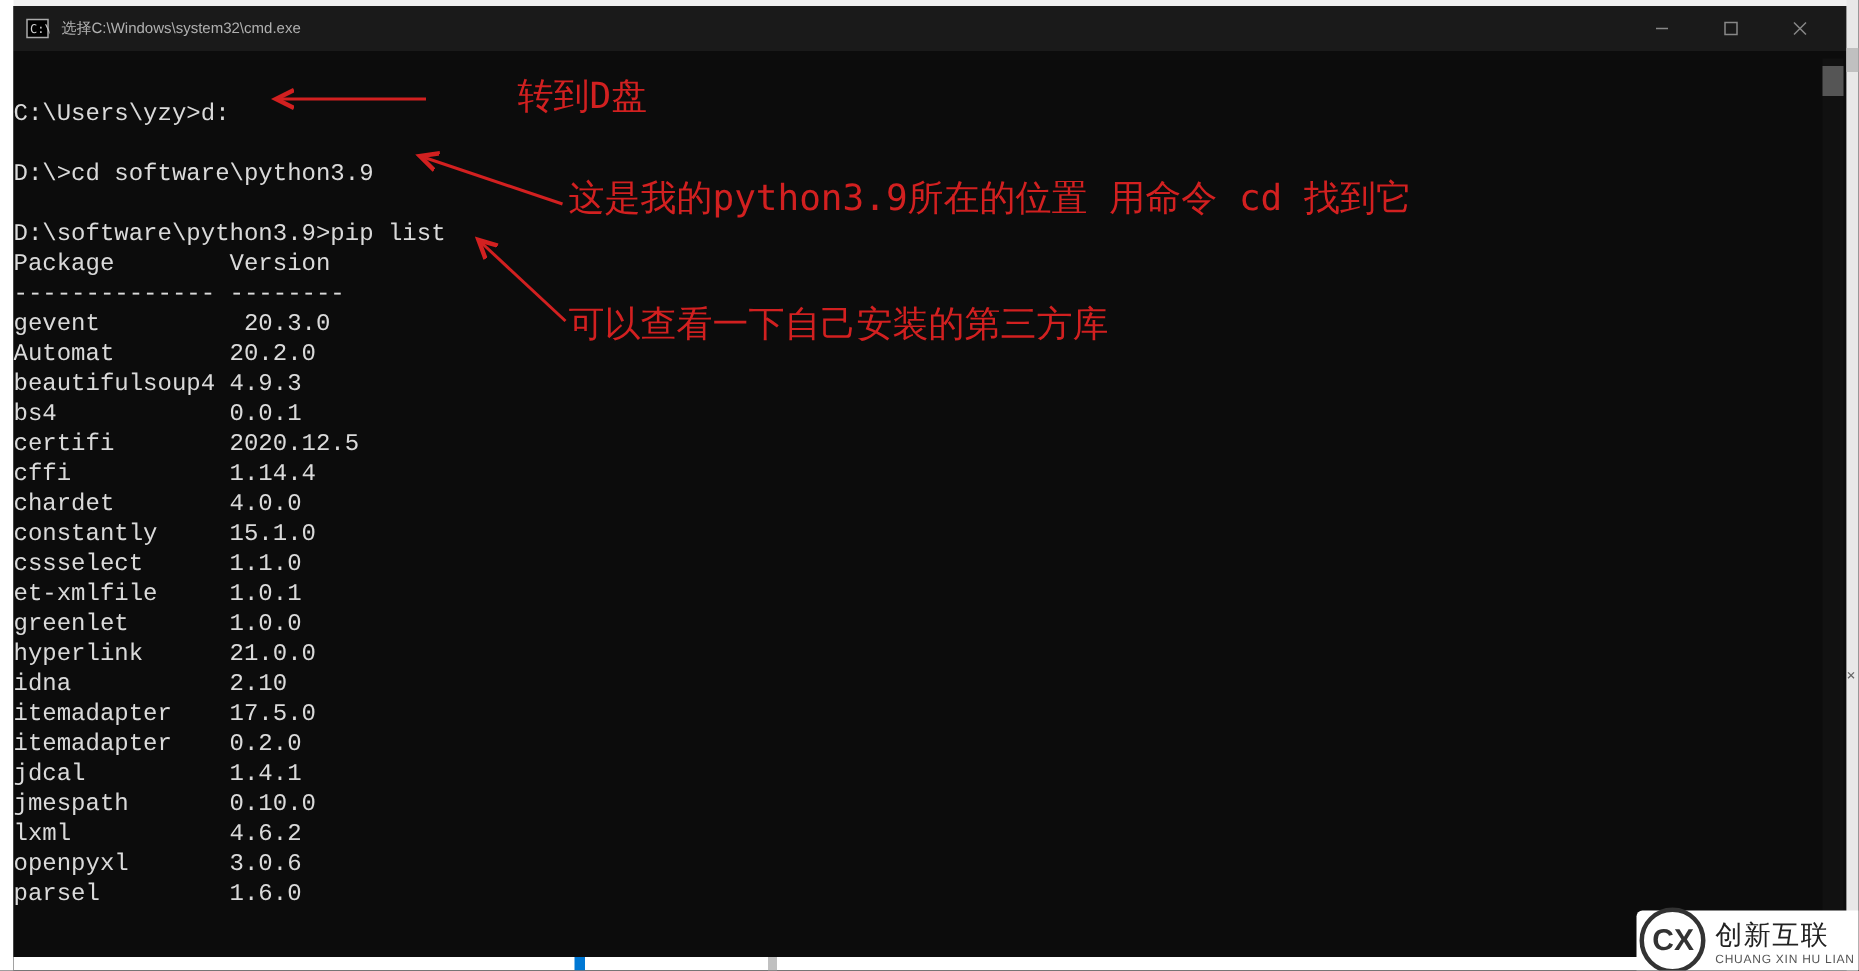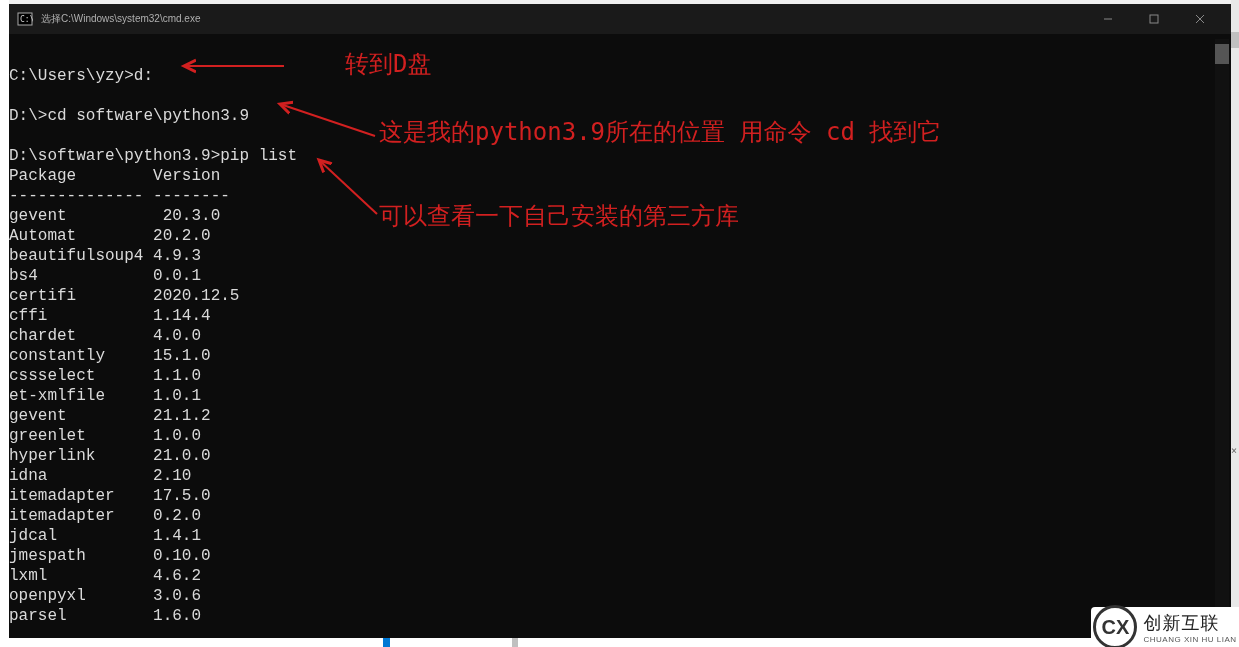--- a/index.html
+++ b/index.html
@@ -250,21 +250,20 @@
         <div class="terminal-line">gevent          20.3.0</div>
         <div class="terminal-line">Automat        20.2.0</div>
         <div class="terminal-line">beautifulsoup4 4.9.3</div>
         <div class="terminal-line">bs4            0.0.1</div>
         <div class="terminal-line">certifi        2020.12.5</div>
         <div class="terminal-line">cffi           1.14.4</div>
         <div class="terminal-line">chardet        4.0.0</div>
         <div class="terminal-line">constantly     15.1.0</div>
         <div class="terminal-line">cssselect      1.1.0</div>
         <div class="terminal-line">et-xmlfile     1.0.1</div>
-        <div class="terminal-line">gevent         21.1.2</div>
         <div class="terminal-line">greenlet       1.0.0</div>
         <div class="terminal-line">hyperlink      21.0.0</div>
         <div class="terminal-line">idna           2.10</div>
         <div class="terminal-line">itemadapter    17.5.0</div>
         <div class="terminal-line">itemadapter    0.2.0</div>
         <div class="terminal-line">jdcal          1.4.1</div>
         <div class="terminal-line">jmespath       0.10.0</div>
         <div class="terminal-line">lxml           4.6.2</div>
         <div class="terminal-line">openpyxl       3.0.6</div>
         <div class="terminal-line">parsel         1.6.0</div>

